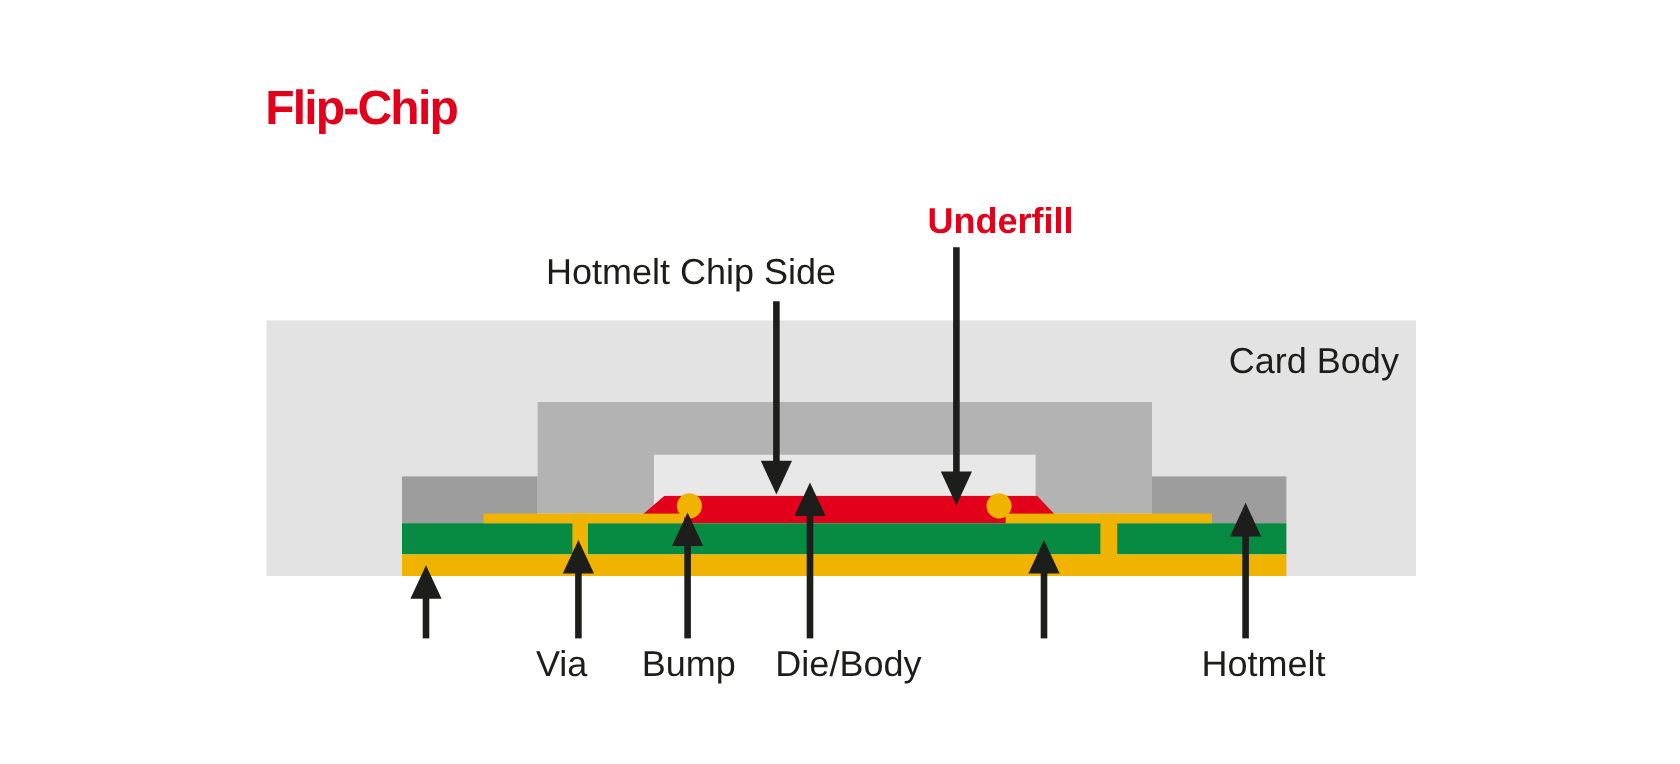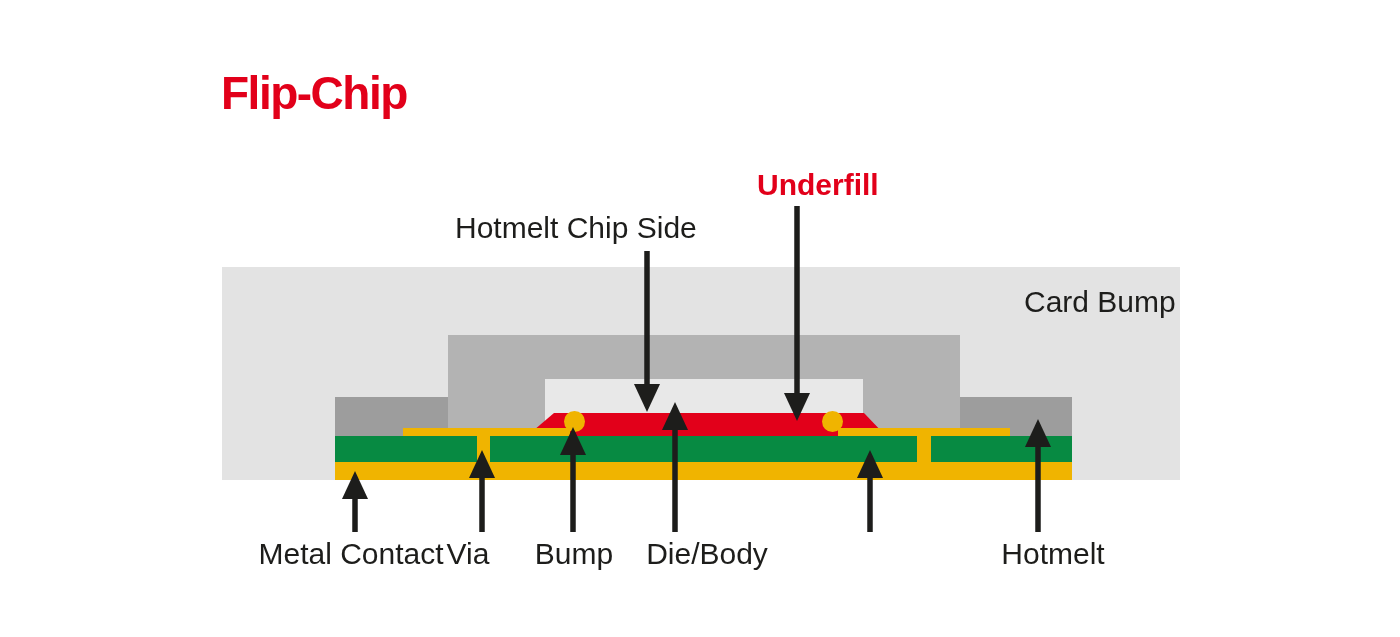--- a/index.html
+++ b/index.html
@@ -9,21 +9,21 @@
     width: 1400px;
     height: 637px;
     background: #ffffff;
     overflow: hidden;
   }
   .abs { position: absolute; }
 
   
   .title {
     left: 221px; top: 68px;
-    font-size: 46px;
+    font-size: 40px;
     font-weight: 700;
     letter-spacing: -1.5px;
     color: #e2001a;
     line-height: 1.1;
   }
 
   
   .card-body   { left: 222px; top: 267px; width: 958px; height: 213px; background: #e3e3e3; }
   .mold        { left: 448px; top: 335px; width: 512px; height: 93px;  background: #b3b3b3; }
   .cavity      { left: 545px; top: 379px; width: 318px; height: 49px;  background: #e8e8e8; }
@@ -76,24 +76,23 @@
   <div class="abs bottom-foil" style="background-color: rgb(240, 180, 0);"></div>
   <div class="abs underfill-shape" style="background-color: rgb(226, 0, 26);"></div>
   <div class="abs trace-l" style="background-color: rgb(240, 180, 0);"></div>
   <div class="abs trace-r" style="background-color: rgb(240, 180, 0);"></div>
   <div class="abs via-l" style="background-color: rgb(240, 180, 0);"></div>
   <div class="abs via-r" style="background-color: rgb(240, 180, 0);"></div>
   <div class="abs bump bump-l" style="background-color: rgb(240, 180, 0);"></div>
   <div class="abs bump bump-r" style="background-color: rgb(240, 180, 0);"></div>
 
   <div class="abs lbl lbl-active">Hotmelt Chip Side</div>
-  <div class="abs lbl lbl-underfill" style="color: rgb(226, 0, 26);">Underfill</div>
-  <div class="abs lbl lbl-cardbody">Card Bump</div>
+  <div class="abs lbl lbl-underfill" style="color: rgb(226, 0, 26); margin-left: 16px;">Underfill</div>
+  <div class="abs lbl lbl-cardbody">Card Body</div>
 
-  <div class="abs lbl lbl-bottom" style="left:351px">Metal Contact</div>
   <div class="abs lbl lbl-bottom" style="left:468px">Via</div>
   <div class="abs lbl lbl-bottom" style="left:574px">Bump</div>
   <div class="abs lbl lbl-bottom" style="left:707px">Die/Body</div>
   <div class="abs lbl lbl-bottom" style="left:1053px">Hotmelt</div>
 
   <svg class="abs arrow-svg" viewBox="0 0 1400 637" xmlns="http://www.w3.org/2000/svg">
 
     <g>
       <line x1="647" y1="251" x2="647" y2="387"></line>
       <polygon points="647,412 634,384 660,384"></polygon>

